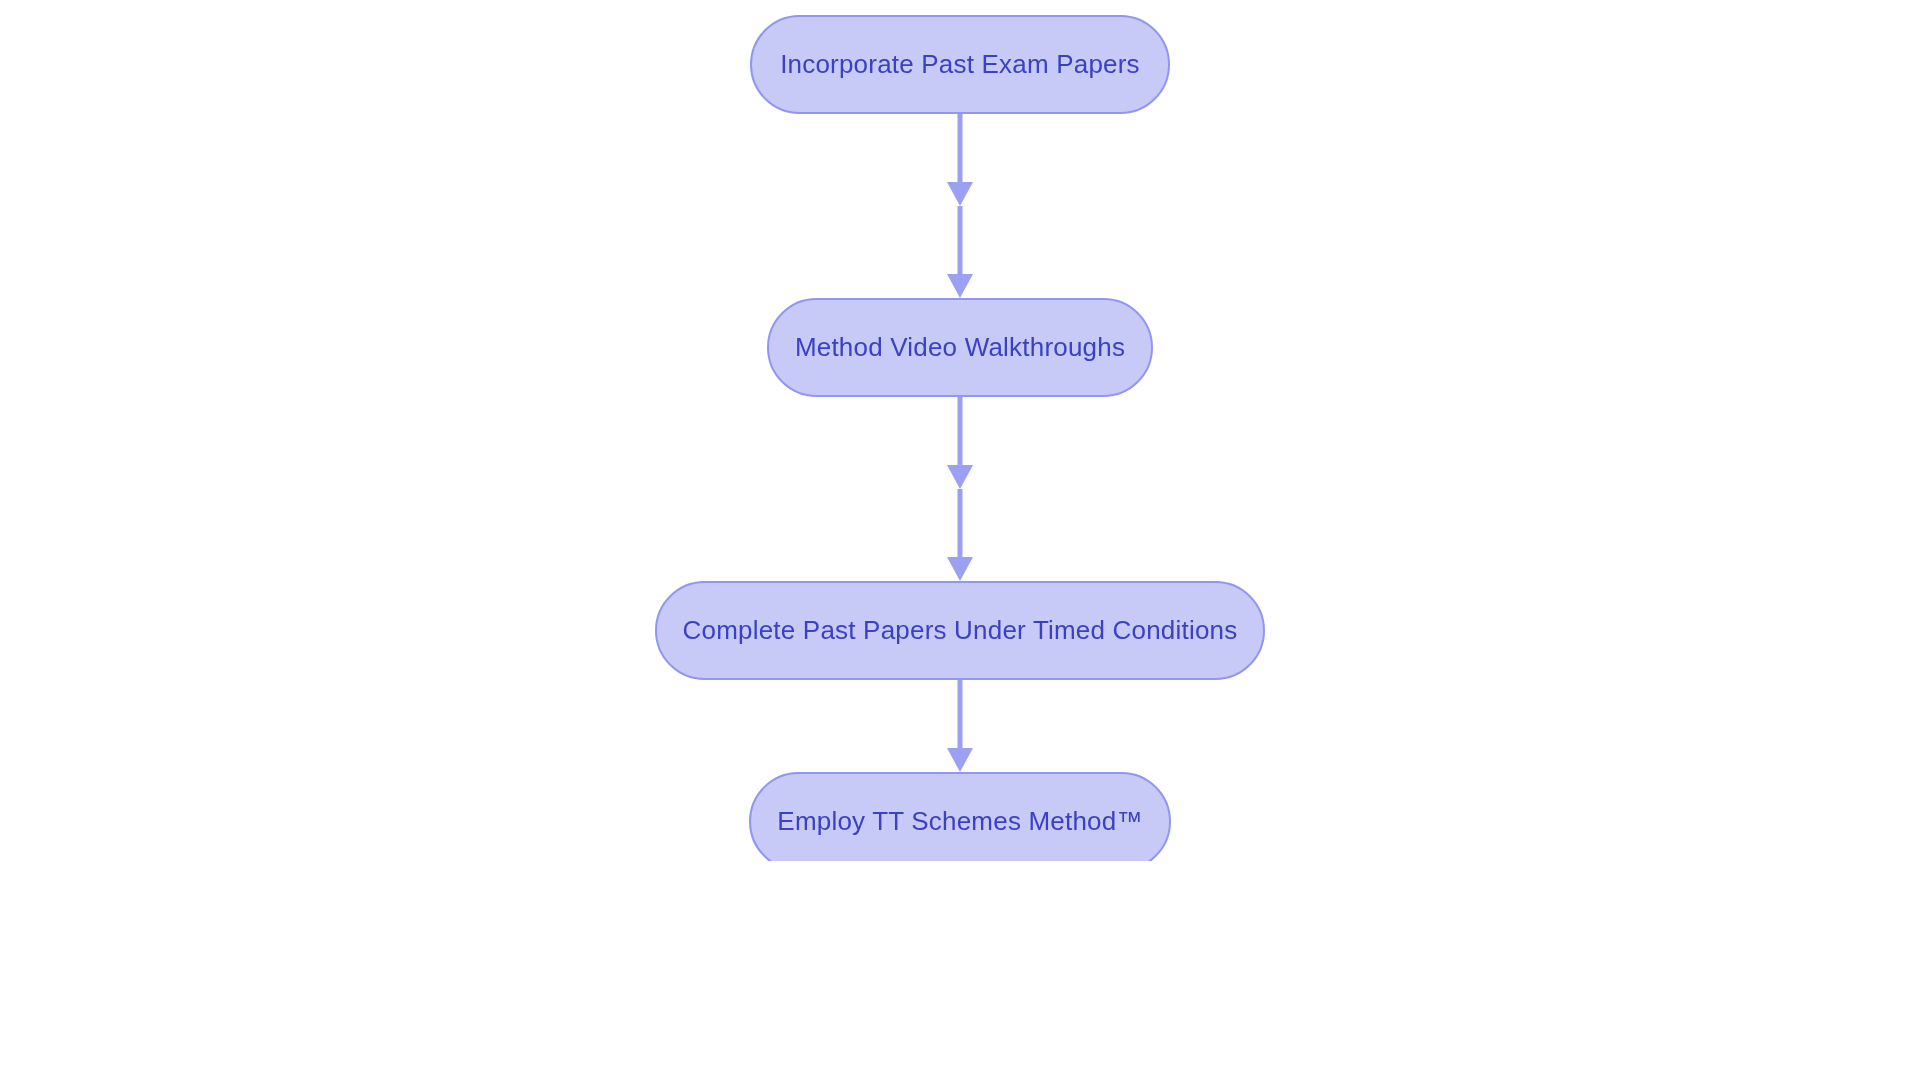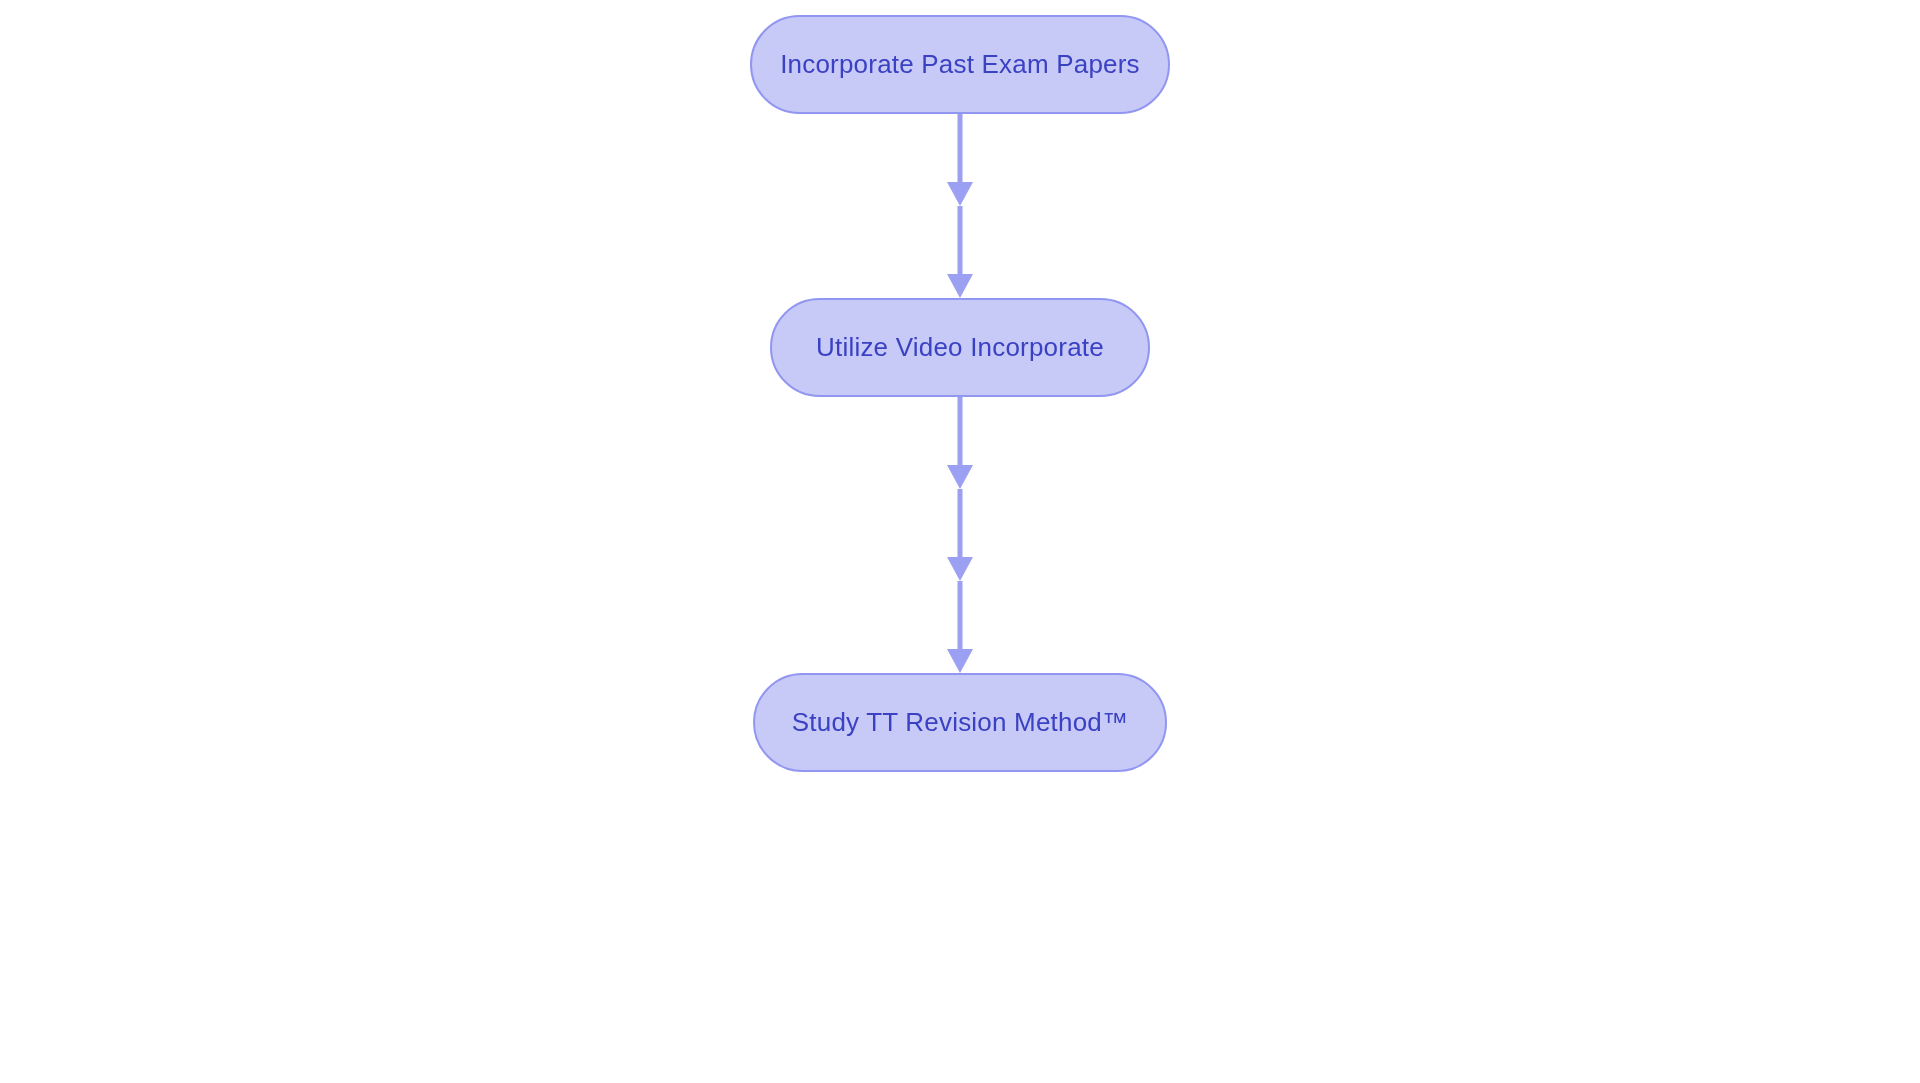--- a/index.html
+++ b/index.html
@@ -86,38 +86,41 @@
       <div class="arrow-head"></div>
     </div>
 
 
     <div class="arrow">
       <div class="arrow-line"></div>
       <div class="arrow-head"></div>
     </div>
 
     <div class="node" style="min-width:380px">
-      <span class="node-label">Utilize Video Incorporate</span>
+      <span class="node-label">Method Video Walkthroughs</span>
     </div>
 
     <div class="arrow">
       <div class="arrow-line"></div>
       <div class="arrow-head"></div>
     </div>
 
 
     <div class="arrow">
       <div class="arrow-line"></div>
       <div class="arrow-head"></div>
     </div>
 
+    <div class="node" style="min-width:608px">
+      <span class="node-label">Complete Past Papers Under Timed Conditions</span>
+    </div>
 
     <div class="arrow">
       <div class="arrow-line"></div>
       <div class="arrow-head"></div>
     </div>
 
     <div class="node" style="min-width:414px">
-      <span class="node-label">Study TT Revision Method™</span>
+      <span class="node-label">Employ TT Schemes Method™</span>
     </div>
 
   </div>
 </div>
 
 </body></html>

